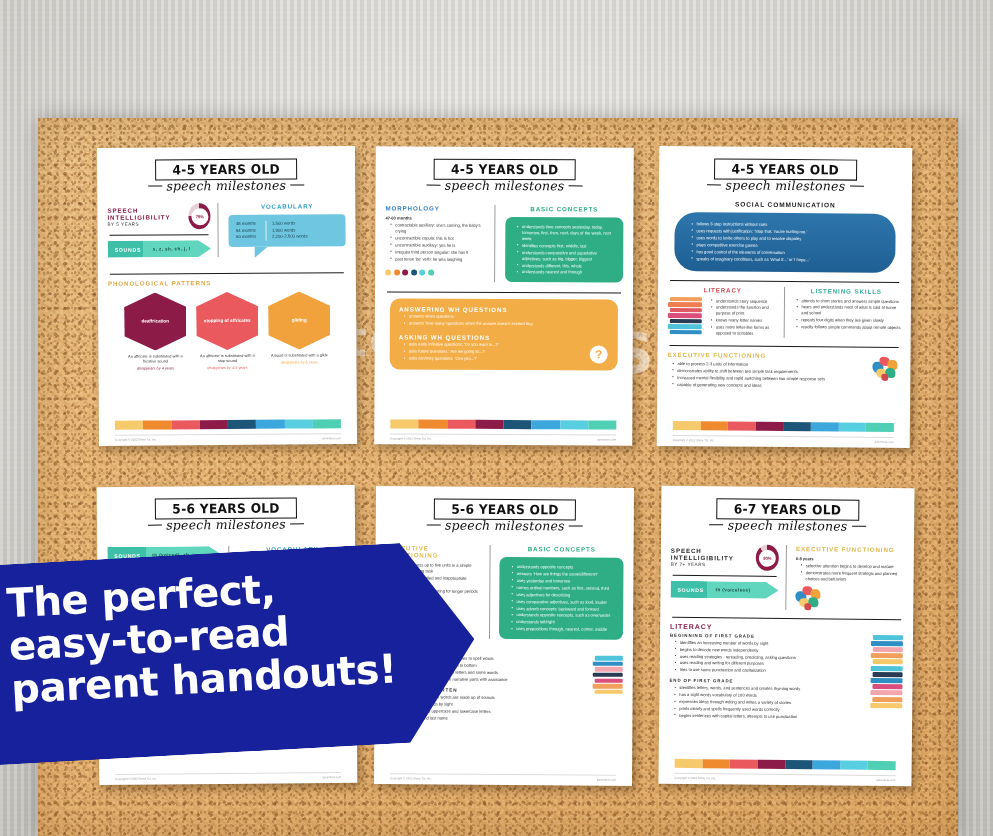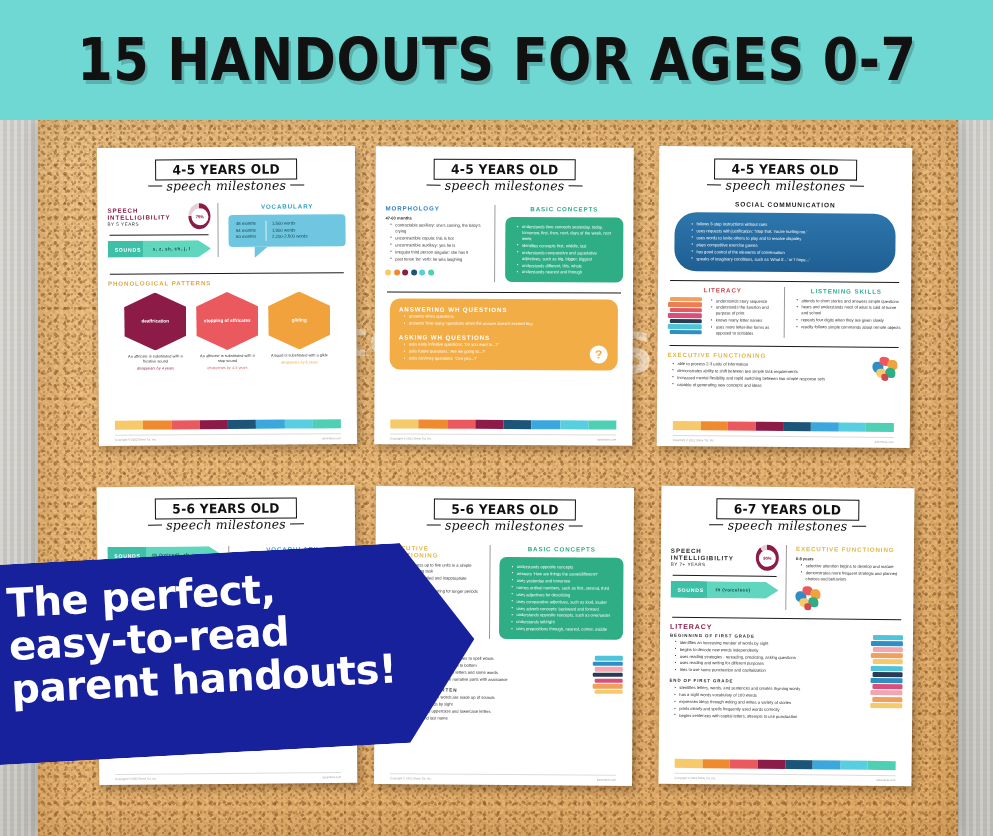--- a/index.html
+++ b/index.html
@@ -144,23 +144,20 @@
 <body>
 
 <div class="stage">
   <div class="wall"></div>
   <div class="cork"></div>
 
   <div class="wm" style="left:180px;top:310px;font-size:50px;">illsontops</div>
   <div class="wm" style="left:382px;top:320px;font-size:56px;">ONTOPS</div>
   <div class="wm" style="left:672px;top:330px;font-size:62px;">Inc</div>
 
-  <div class="header">
-    <h1>15 HANDOUTS FOR AGES 0-7</h1>
-  </div>
 
   <div class="sheet" style="left:98px;top:147px;width:258px;height:298px;transform:rotate(-0.4deg);">
     <div class="sheet-inner">
       <div class="title-wrap">
         <div class="title-box"><div class="t1">4-5 YEARS OLD</div></div>
         <div class="title-script"><span class="dash"></span> <span>speech milestones</span> <span class="dash"></span></div>
       </div>
 
       <div style="display:flex;margin-top:10px;">
         <div style="width:47%;padding-right:7px;">

